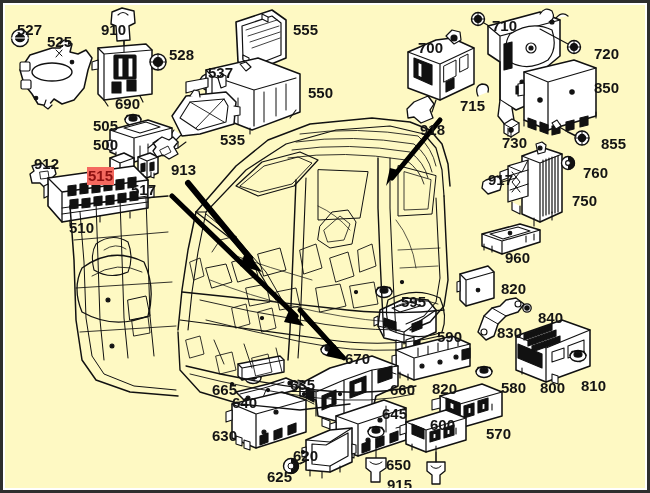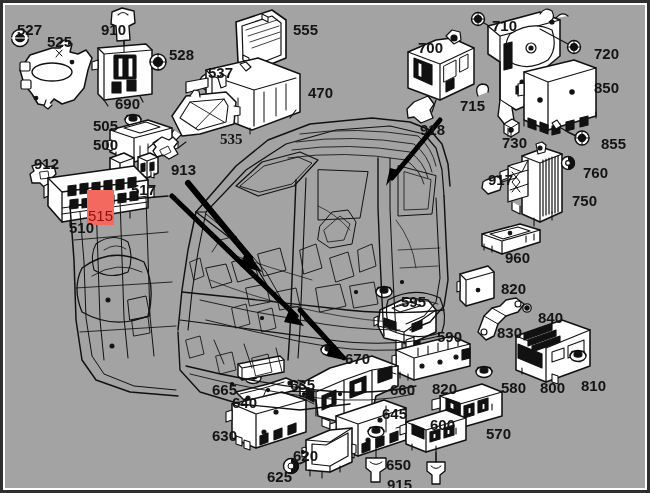--- a/index.html
+++ b/index.html
@@ -5,21 +5,21 @@
 <style>
   html,body{margin:0;padding:0;background:#ffffff;}
   body{
     font-family:"Liberation Sans", sans-serif;
     -webkit-font-smoothing:none;
   }
   #stage{
     position:relative;
     width:650px;
     height:493px;
-    background:#a3a3a3;
+    background:#fef9c3;
     overflow:hidden;
     box-sizing:border-box;
   }
   
   #frame{
     position:absolute;
     left:0;top:0;right:0;bottom:0;
     border:3px solid #2e2e2e;
     box-sizing:border-box;
     pointer-events:none;
@@ -52,23 +52,22 @@
     color:#141414;
     line-height:1;
     white-space:nowrap;
     letter-spacing:0px;
     z-index:30;
     user-select:none;
   }
   .lbl.hl{
     color:#8e1111;
     background:#f4695f;
-    padding:18px 1px 2px 1px;
-    font-weight:400;
-    margin-top:23px;
+    padding:1px 1px 2px 1px;
+    font-weight:700;
   }
 </style>
 </head>
 <body>
 
 <div id="stage">
 
   <div id="canvas">
 
     <svg id="art" viewBox="0 0 650 493" xmlns="http://www.w3.org/2000/svg">
@@ -641,22 +640,22 @@
     </svg>
 
     <div id="labels">
         <div class="lbl" style="left: 12px; top: 17px;">527</div>
         <div class="lbl" style="left: 42px; top: 29px;">525</div>
         <div class="lbl" style="left: 96px; top: 17px;">910</div>
         <div class="lbl" style="left: 146px; top: 42px; padding-left: 18px;">528</div>
         <div class="lbl" style="left: 110px; top: 91px;">690</div>
         <div class="lbl" style="left: 203px; top: 60px;">537</div>
         <div class="lbl" style="left: 288px; top: 17px;">555</div>
-        <div class="lbl" style="left: 303px; top: 80px;">470</div>
-        <div class="lbl" style="left: 215px; top: 127px; font-family: Liberation Serif, serif;">535</div>
+        <div class="lbl" style="left: 303px; top: 80px;">550</div>
+        <div class="lbl" style="left: 215px; top: 127px;">535</div>
         <div class="lbl" style="left: 88px; top: 113px;">505</div>
         <div class="lbl" style="left: 88px; top: 132px;">500</div>
         <div class="lbl" style="left: 29px; top: 151px;">912</div>
         <div class="lbl hl" style="left: 82px; top: 162px;">515</div>
         <div class="lbl" style="left: 126px; top: 177px;">517</div>
         <div class="lbl" style="left: 166px; top: 157px;">913</div>
         <div class="lbl" style="left: 64px; top: 215px;">510</div>
         <div class="lbl" style="left: 413px; top: 35px;">700</div>
         <div class="lbl" style="left: 487px; top: 13px;">710</div>
         <div class="lbl" style="left: 589px; top: 41px;">720</div>

